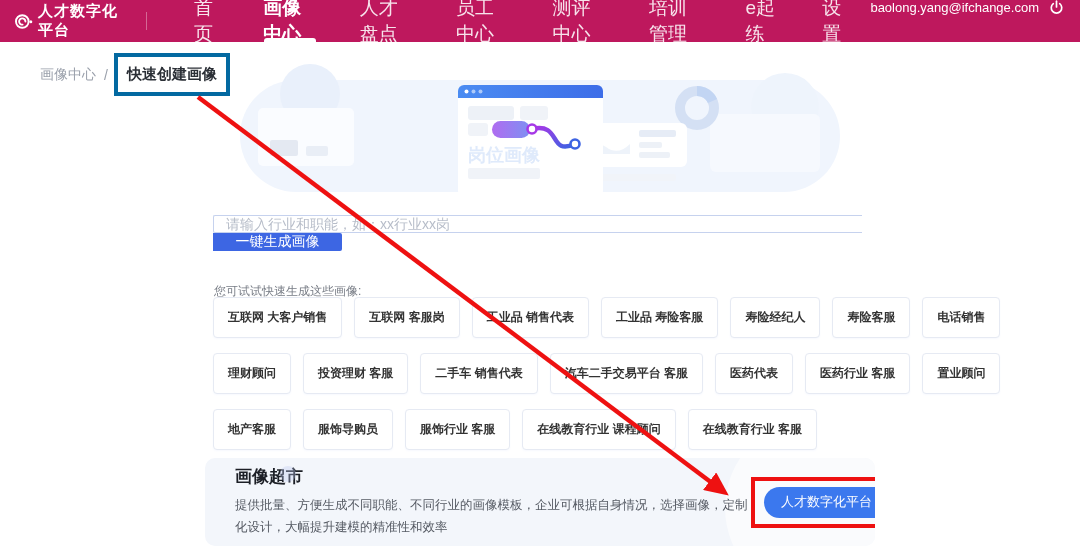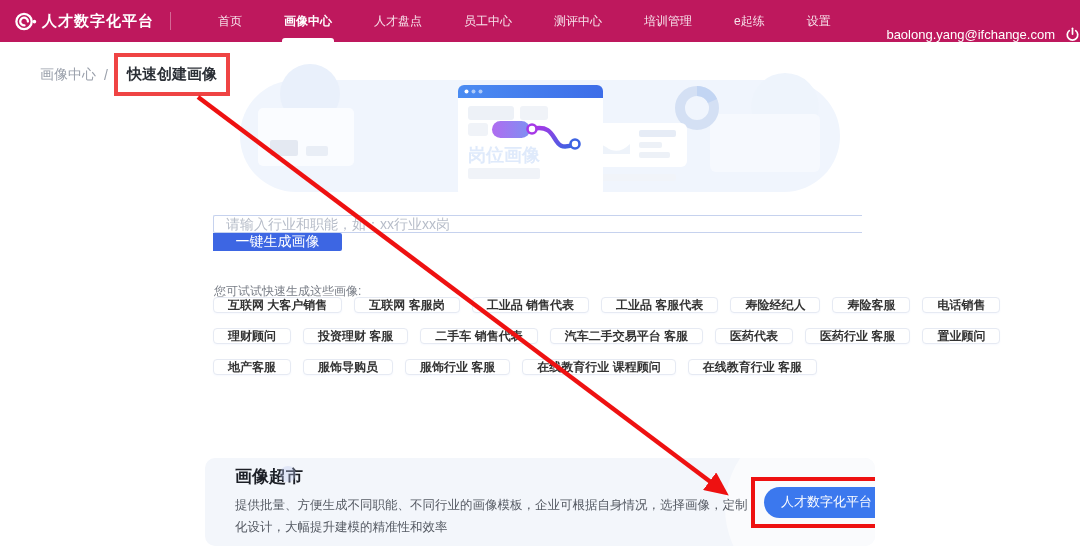--- a/index.html
+++ b/index.html
@@ -8,51 +8,51 @@
 
   
   .navbar { position:absolute; top:0; left:0; width:1080px; height:42px;
             background:#be185d; display:flex; align-items:stretch; color:#fff; }
   .brand { display:flex; align-items:center; padding-left:14px; }
   .brand svg { display:block; }
   .brand-name { font-size:15px; font-weight:700; letter-spacing:1px; margin-left:5px; }
   .nav-divider { width:1px; background:rgba(255,255,255,.35); margin:12px 0 12px 16px; }
   .nav-items { display:flex; align-items:stretch; margin-left:26px; }
   .nav-item { position:relative; display:flex; align-items:center; padding:0 21px;
-              font-size:12px; color:rgba(255,255,255,.88); cursor:pointer; }
+              font-size:19px; color:rgba(255,255,255,.88); cursor:pointer; }
   .nav-item.active { font-weight:700; color:#fff; }
   .nav-item.active::after { content:""; position:absolute; left:50%; transform:translateX(-50%);
               bottom:0; width:52px; height:4px; background:#fff; border-radius:3px 3px 0 0; }
-  .nav-right { margin-left:auto; display:flex; align-items:flex-end; gap:10px; }
+  .nav-right { margin-left:auto; display:flex; align-items:flex-start; padding-right:16px; gap:10px; }
   .user-email { font-size:13px; color:#fff; }
 
   
   .breadcrumb { position:absolute; left:40px; top:53px; display:flex; align-items:center; }
   .crumb-parent { font-size:14px; color:#9aa0ab; cursor:pointer; }
   .crumb-sep { font-size:14px; color:#9aa0ab; margin:0 6px 0 8px; }
-  .crumb-current-box { border:4px solid #ef4444; padding:8px 9px; }
+  .crumb-current-box { border:4px solid #0369a1; padding:8px 9px; }
   .crumb-current { font-size:15px; font-weight:700; color:#2b2f36; white-space:nowrap; }
 
   
   .hero { position:absolute; left:240px; top:62px; width:600px; height:140px; }
 
   
   .search-row { position:absolute; left:213px; top:215px; width:649px; height:36px; display:flex;flex-direction:column; }
   .search-input { flex:1; height:36px; border:1px solid #c6d2ee; border-right:none;
       border-radius:2px 0 0 2px; padding:0 12px; font-size:14px; color:#333; outline:none;
       font-family:inherit; }
   .search-input::placeholder { color:#b7bdc9; }
   .generate-btn { width:129px; height:36px; background:#3d66e3; color:#fff; border:none;
       border-radius:0 2px 2px 0; font-size:14px; cursor:pointer; font-family:inherit; }
 
   
   .hint { position:absolute; left:214px; top:283px; font-size:12px; color:#777c85; }
   .tag-rows { position:absolute; left:213px; top:297px; width:690px; }
   .tag-row { display:flex; gap:12px; margin-bottom:15px; }
-  .tag { height:16px; display:flex; align-items:center; padding:0 14px; background:#fff;
+  .tag { height:41px; display:flex; align-items:center; padding:0 14px; background:#fff;
       border:1px solid #e6eaf3; border-radius:4px; font-size:12px; font-weight:600;
       color:#333; white-space:nowrap; cursor:pointer; box-shadow:0 1px 2px rgba(61,99,226,.04); }
 
   
   .market { position:absolute; left:205px; top:458px; width:670px; height:88px;
       background:#f3f6fb; border-radius:10px; display:flex; align-items:center;
       justify-content:space-between; padding:0 20px 0 30px; overflow:hidden; }
   .market::before { content:""; position:absolute; right:-30px; top:-40px; width:180px; height:180px;
       border-radius:50%; background:rgba(255,255,255,.55); }
   .market::after { content:""; position:absolute; left:75px; top:8px; width:16px; height:16px;
@@ -175,21 +175,21 @@
     <button class="generate-btn">一键生成画像</button>
   </div>
 
   <div class="hint">您可试试快速生成这些画像:</div>
   <div class="tag-rows">
     <div class="tag-row">
 
     <div class="tag">互联网 大客户销售</div>
         <div class="tag">互联网 客服岗</div>
         <div class="tag">工业品 销售代表</div>
-        <div class="tag">工业品 客服代表</div>
+        <div class="tag">工业品 寿险客服</div>
         <div class="tag">寿险经纪人</div>
         <div class="tag">寿险客服</div>
         <div class="tag">电话销售</div>
       </div>
     <div class="tag-row">
 
     <div class="tag">理财顾问</div>
         <div class="tag">投资理财 客服</div>
         <div class="tag">二手车 销售代表</div>
         <div class="tag">汽车二手交易平台 客服</div>

